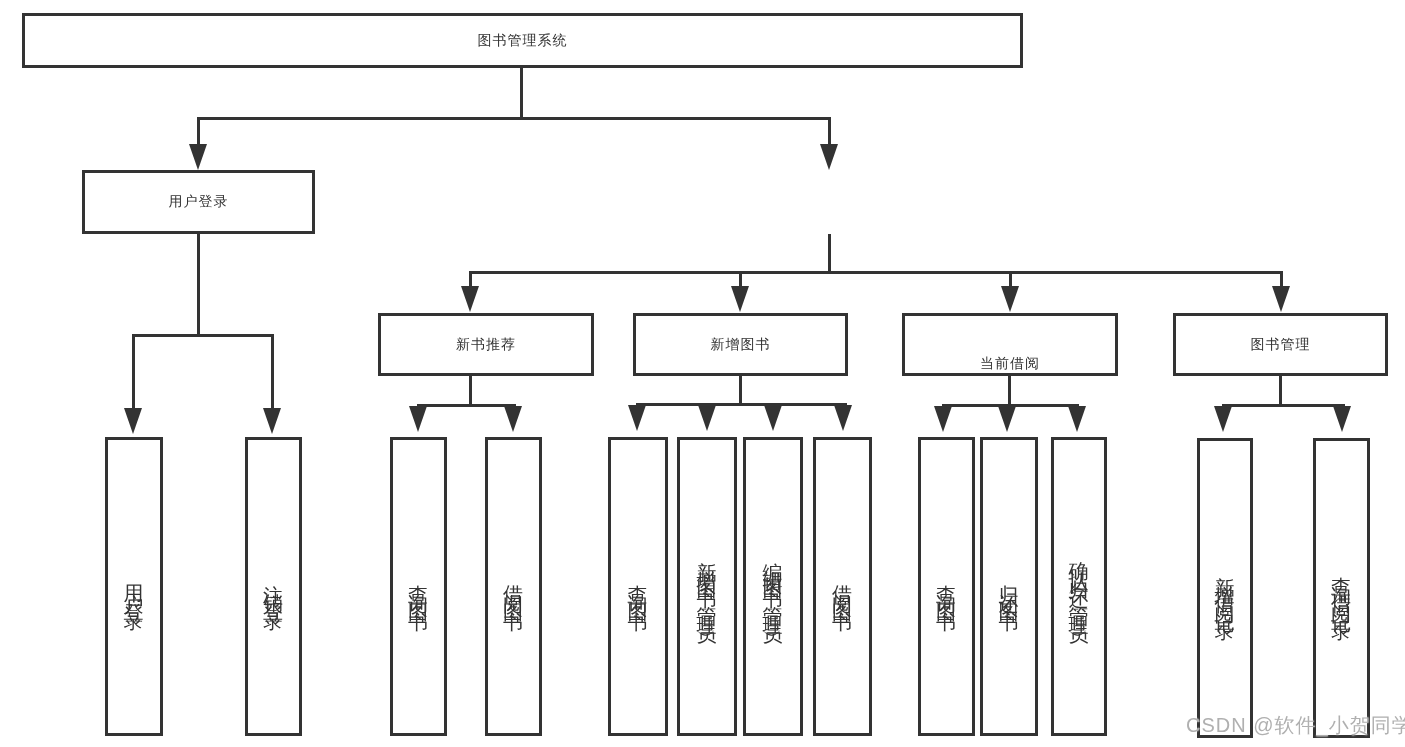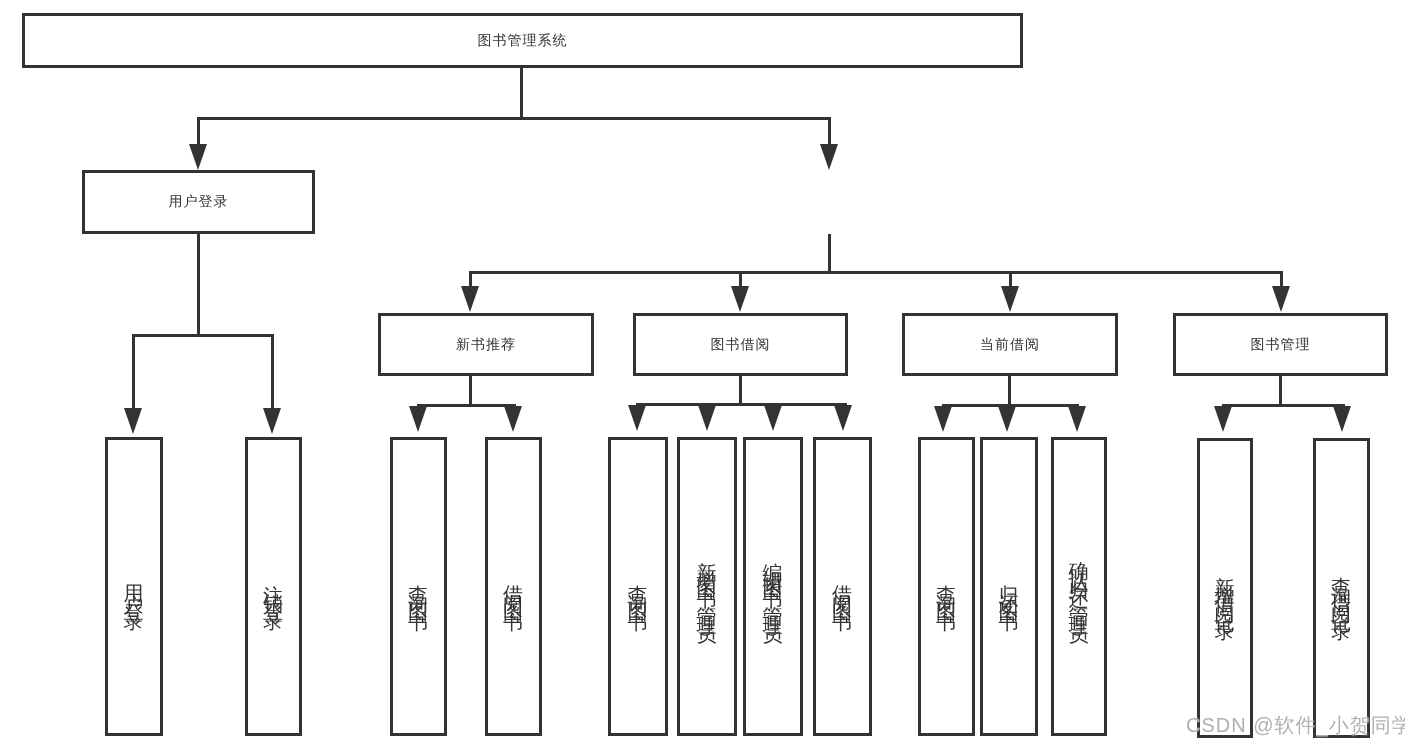--- a/index.html
+++ b/index.html
@@ -40,24 +40,24 @@
   <div class="box" style="left:82px;top:170px;width:233px;height:64px;">
     <span class="hlabel">用户登录</span>
   </div>
 
 
   <div class="box" style="left:378px;top:313px;width:216px;height:63px;">
     <span class="hlabel">新书推荐</span>
   </div>
 
   <div class="box" style="left:633px;top:313px;width:215px;height:63px;">
-    <span class="hlabel">图书借阅</span>
+    <span class="hlabel">新增图书</span>
   </div>
 
-  <div class="box" style="left:902px;top:313px;width:216px;height:63px;">
+  <div class="box" style="left:902px;top:313px;width:216px;height:63px;align-items:flex-end;">
     <span class="hlabel">当前借阅</span>
   </div>
 
   <div class="box" style="left:1173px;top:313px;width:215px;height:63px;">
     <span class="hlabel">图书管理</span>
   </div>
 
   <div class="box leaf" style="left:105px;top:437px;width:58px;height:299px;">
     <span>用户登录</span>
   </div>

